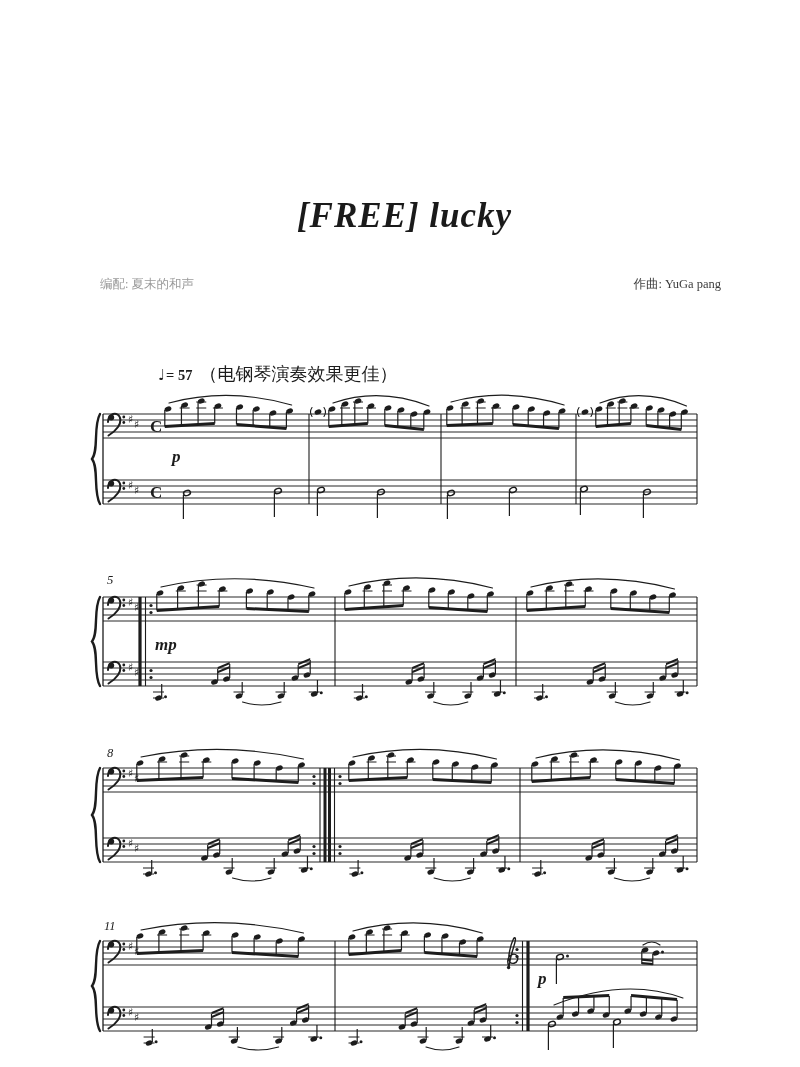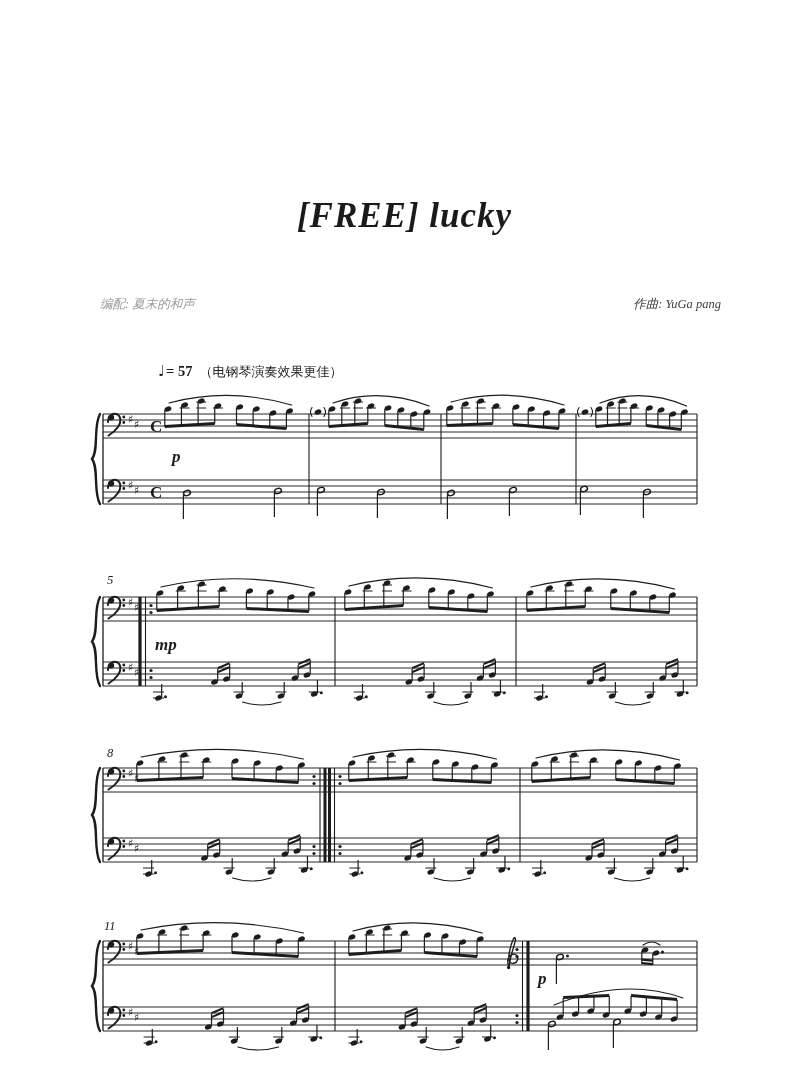--- a/index.html
+++ b/index.html
@@ -5,27 +5,27 @@
   html,body{margin:0;padding:0;background:#e8e8e8;}
   .page{
     position:relative;width:800px;height:1067px;background:#ffffff;
     overflow:hidden;font-family:"Liberation Serif","DejaVu Serif",serif;padding-left:9px;
   }
   .title{
     position:absolute;top:196px;left:0;width:100%;margin:0;
     text-align:center;font-size:35px;font-style:italic;font-weight:bold;
     color:#1a1a1a;letter-spacing:1px;
   }
-  .credit{position:absolute;top:296px;font-style:italic;font-size:12.5px;}
+  .credit{position:absolute;top:276px;font-size:12.5px;}
   .credit-left{left:100px;color:#9a9a9a;}
   .credit-right{right:88px;color:#3c3c3c;}
   .tempo{position:absolute;top:362px;left:158px;color:#1c1c1c;font-size:13.5px;white-space:nowrap;}
   .tempo .glyph{font-family:"DejaVu Sans",sans-serif;font-weight:bold;font-size:15px;}
   .tempo .val{font-weight:bold;font-size:14.5px;margin-left:1px;}
-  .tempo .remark{margin-left:7px;font-size:13px;}
+  .tempo .remark{margin-left:7px;font-size:18px;}
   svg.score{position:absolute;left:0;top:0;}
 </style>
 </head>
 <body>
 
 <div class="page">
   <h1 class="title">[FREE] lucky</h1>
   <div class="credit credit-left">编配: 夏末的和声</div>
   <div class="credit credit-right">作曲: YuGa pang</div>
   <div class="tempo">

